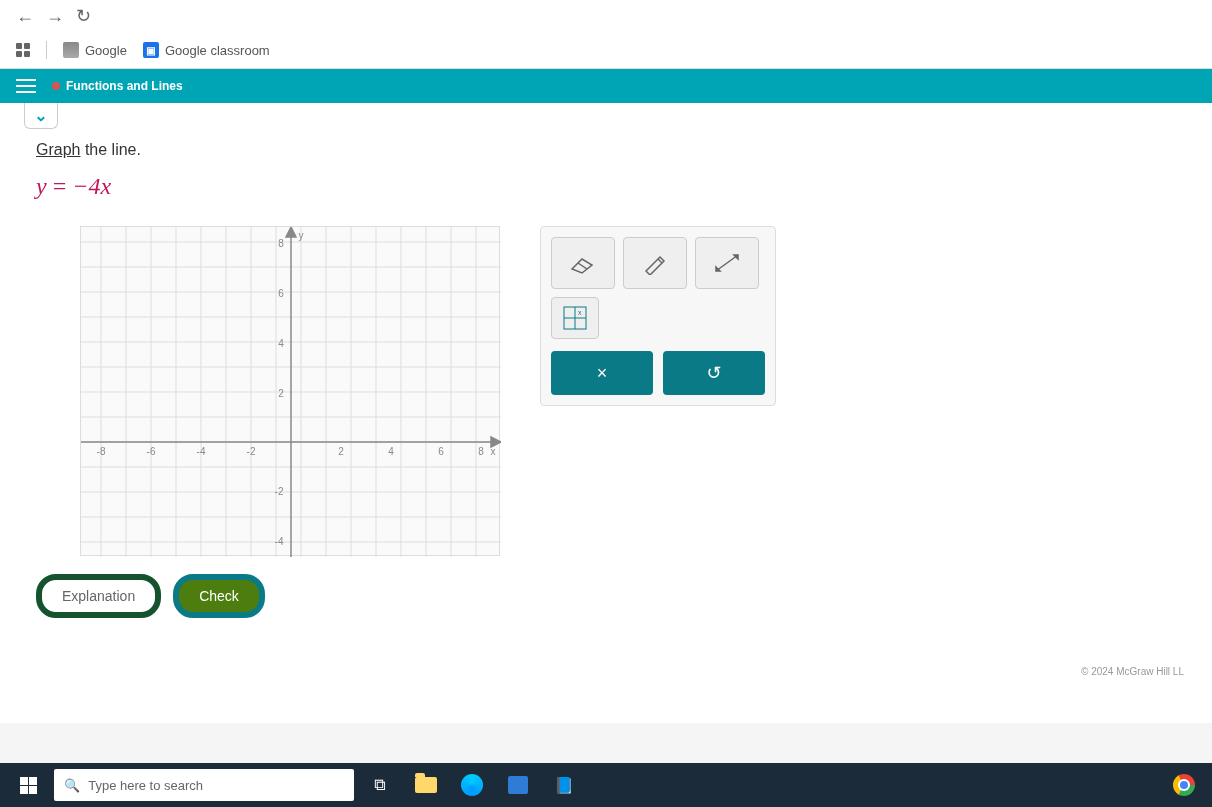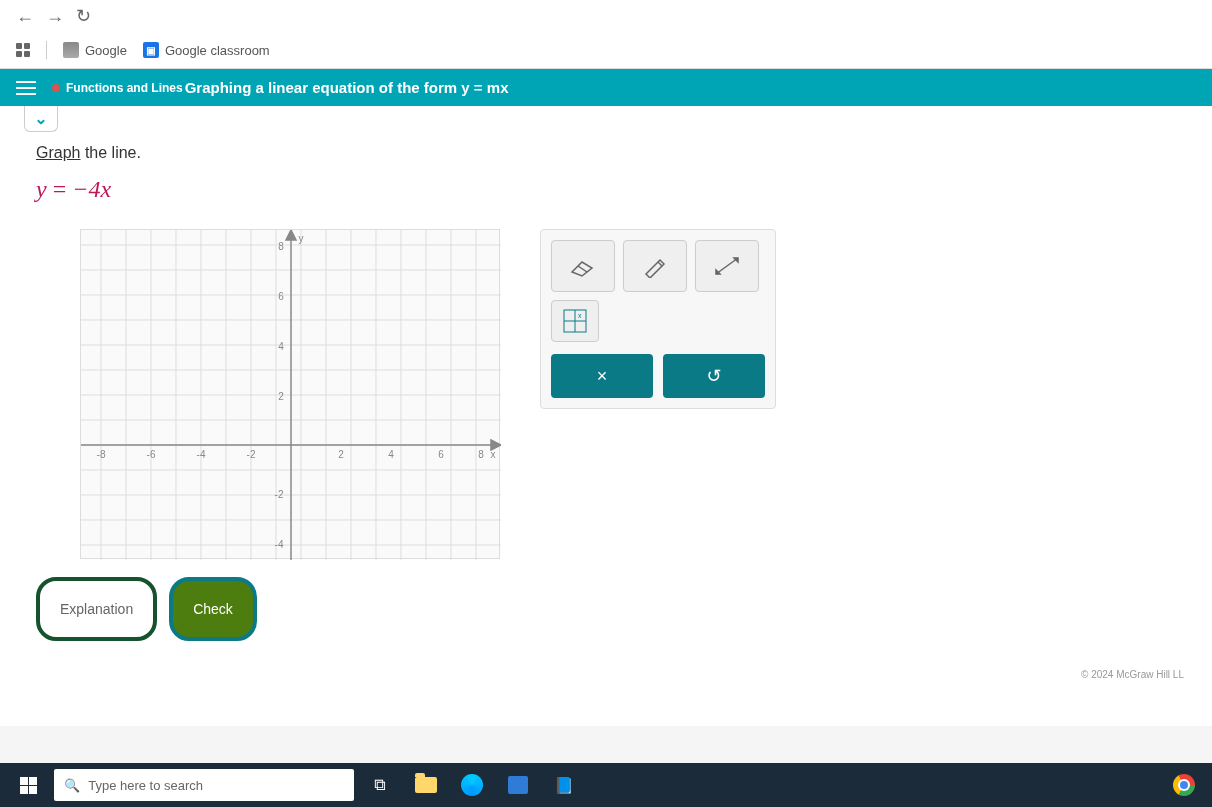--- a/index.html
+++ b/index.html
@@ -107,25 +107,25 @@
   flex:1; height:44px;
   background:#0b7a87; color:#fff;
   border:none; border-radius:4px;
   font-size:18px; cursor:pointer;
   display:flex; align-items:center; justify-content:center;
 }
 .bottom-buttons {
   display:flex; gap:12px; padding: 18px 36px 0 36px; align-items:center;
 }
 .pill-btn {
-  padding: 20px 20px;
+  padding: 8px 20px;
   border-radius: 20px;
   font-size: 14px;
   cursor:pointer;
-  border:4px solid #14532d;
+  border:6px solid #14532d;
   text-align:center;
 }
 .pill-outline { background:#fff; color:#666; }
 .pill-solid { background:#4d7c0f; color:#fff; border-color:#0b7a87; font-weight:normal;}
 .footer-copy {
   position:absolute; right:28px; bottom:46px;
   font-size:10px; color:#999;
 }
 .taskbar {
   position:absolute; bottom:0; left:0; right:0;
@@ -181,21 +181,20 @@
   <div class="hamburger">
     <span></span>
       <span></span>
       <span></span>
   </div>
   <div class="topic-text">
     <div class="topic-cat">
       <span class="dot"></span>
       <span>Functions and Lines</span>
     </div>
-    <div class="topic-title">Graphing a linear equation of the form y = mx</div>
   </div>
 </div>
 
 <div class="content">
   <div class="collapse-tab">
     <span>⌄</span>
   </div>
 
   <div class="prompt">
     <div class="prompt-line1">

